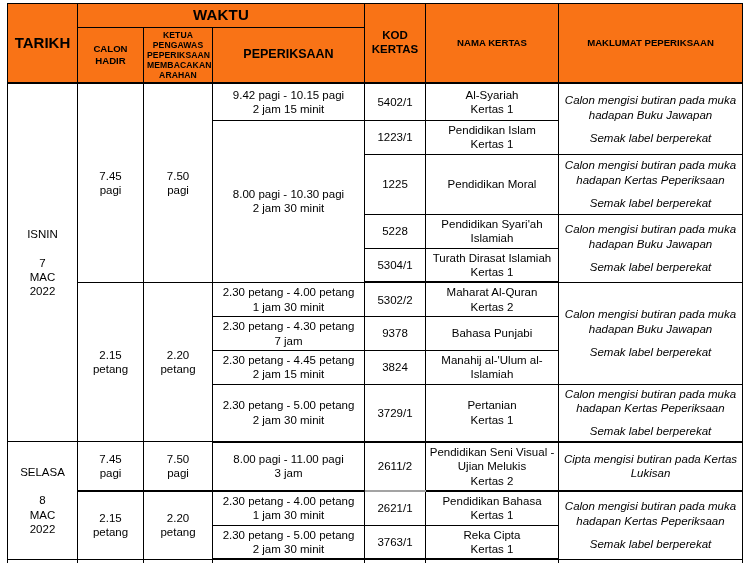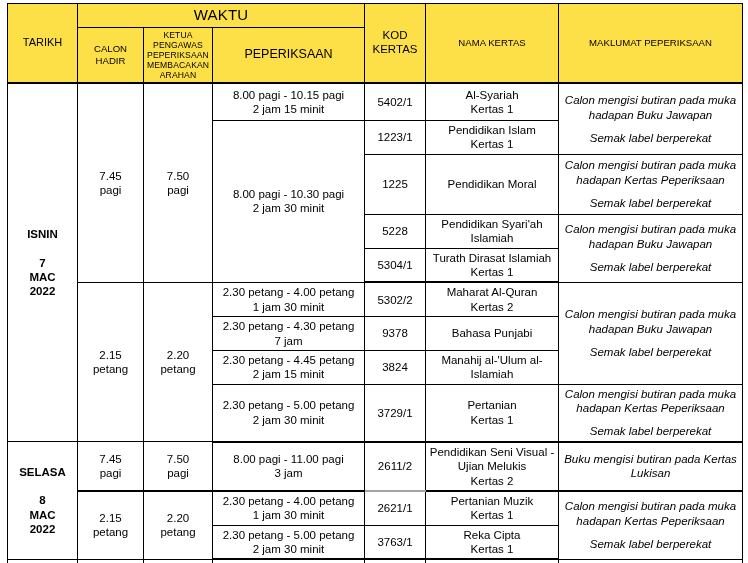--- a/index.html
+++ b/index.html
@@ -32,49 +32,49 @@
     border: 1px solid #000000;
     padding: 2px 3px;
     text-align: center;
     vertical-align: middle;
     font-size: 11.5px;
     line-height: 1.25;
     box-sizing: border-box;
   }
   
   .hdr th {
-    background: #fde047;
-    font-weight: normal;
+    background: #f97316;
+    font-weight: bold;
     border: 2px solid #000000;
   }
   .hdr th.waktu-top {
     font-size: 15px;
     letter-spacing: .2px;
   }
   .hdr th.tarikh {
-    font-size: 11px;
+    font-size: 15px;
   }
   .hdr th.small {
     font-size: 8.6px;
     line-height: 1.18;
     letter-spacing: .1px;
   }
   .hdr th.med {
     font-size: 9.6px;
   }
   .hdr th.big {
     font-size: 12.5px;
   }
   .hdr th.kod {
     font-size: 11.5px;
     line-height: 1.2;
   }
 
   td.date-cell {
-    font-weight: bold;
+    font-weight: normal;
     font-size: 11.5px;
     line-height: 1.5;
     border-left: 2px solid #000;
     border-right: 2px solid #000;
   }
   td.time-cell, td.sess-cell {
     font-size: 11.5px;
     line-height: 1.35;
   }
   td.sess-cell { border-right: 2px solid #000; }
@@ -137,21 +137,21 @@
       </td>
       <td class="time-cell" rowspan="5">
         <span>7.45</span><br>
         <span>pagi</span>
       </td>
       <td class="sess-cell" rowspan="5">
         <span>7.50</span><br>
         <span>pagi</span>
       </td>
       <td class="exam-cell" style="height:37px">
-        <span>8.00 pagi - 10.15 pagi</span><br>
+        <span>9.42 pagi - 10.15 pagi</span><br>
         <span>2 jam 15 minit</span>
       </td>
       <td class="kod-cell">5402/1</td>
       <td class="nama-cell">
         <span>Al-Syariah</span><br>
         <span class="ital">Kertas 1</span>
       </td>
       <td class="mak-cell" rowspan="2">
         <span>Calon mengisi butiran pada muka hadapan Buku Jawapan</span>
         <span class="gap"></span>
@@ -283,40 +283,40 @@
       <td class="exam-cell" style="height:45px">
         <span>8.00 pagi - 11.00 pagi</span><br>
         <span>3 jam</span>
       </td>
       <td class="kod-cell">2611/2</td>
       <td class="nama-cell">
         <span>Pendidikan Seni Visual - Ujian Melukis</span><br>
         <span class="ital">Kertas 2</span>
       </td>
       <td class="mak-cell">
-        <span>Buku mengisi butiran pada Kertas Lukisan</span>
+        <span>Cipta mengisi butiran pada Kertas Lukisan</span>
       </td>
     </tr>
 
     <tr class="sess-start">
       <td class="time-cell" rowspan="2" style="border-top:2px solid #000">
         <span>2.15</span><br>
         <span>petang</span>
       </td>
       <td class="sess-cell" rowspan="2" style="border-top:2px solid #000">
         <span>2.20</span><br>
         <span>petang</span>
       </td>
       <td class="exam-cell" style="height:30px;border-top:2px solid #000">
         <span>2.30 petang - 4.00 petang</span><br>
         <span>1 jam 30 minit</span>
       </td>
       <td class="kod-cell" style="border-top:2px solid #a3a3a3">2621/1</td>
       <td class="nama-cell" style="border-top:2px solid #000">
-        <span>Pertanian Muzik</span><br>
+        <span>Pendidikan Bahasa</span><br>
         <span class="ital">Kertas 1</span>
       </td>
       <td class="mak-cell" rowspan="2" style="border-top:2px solid #000">
         <span>Calon mengisi butiran pada muka hadapan Kertas Peperiksaan</span>
         <span class="gap"></span>
         <span>Semak label berperekat</span>
       </td>
     </tr>
 
     <tr class="day-end">

